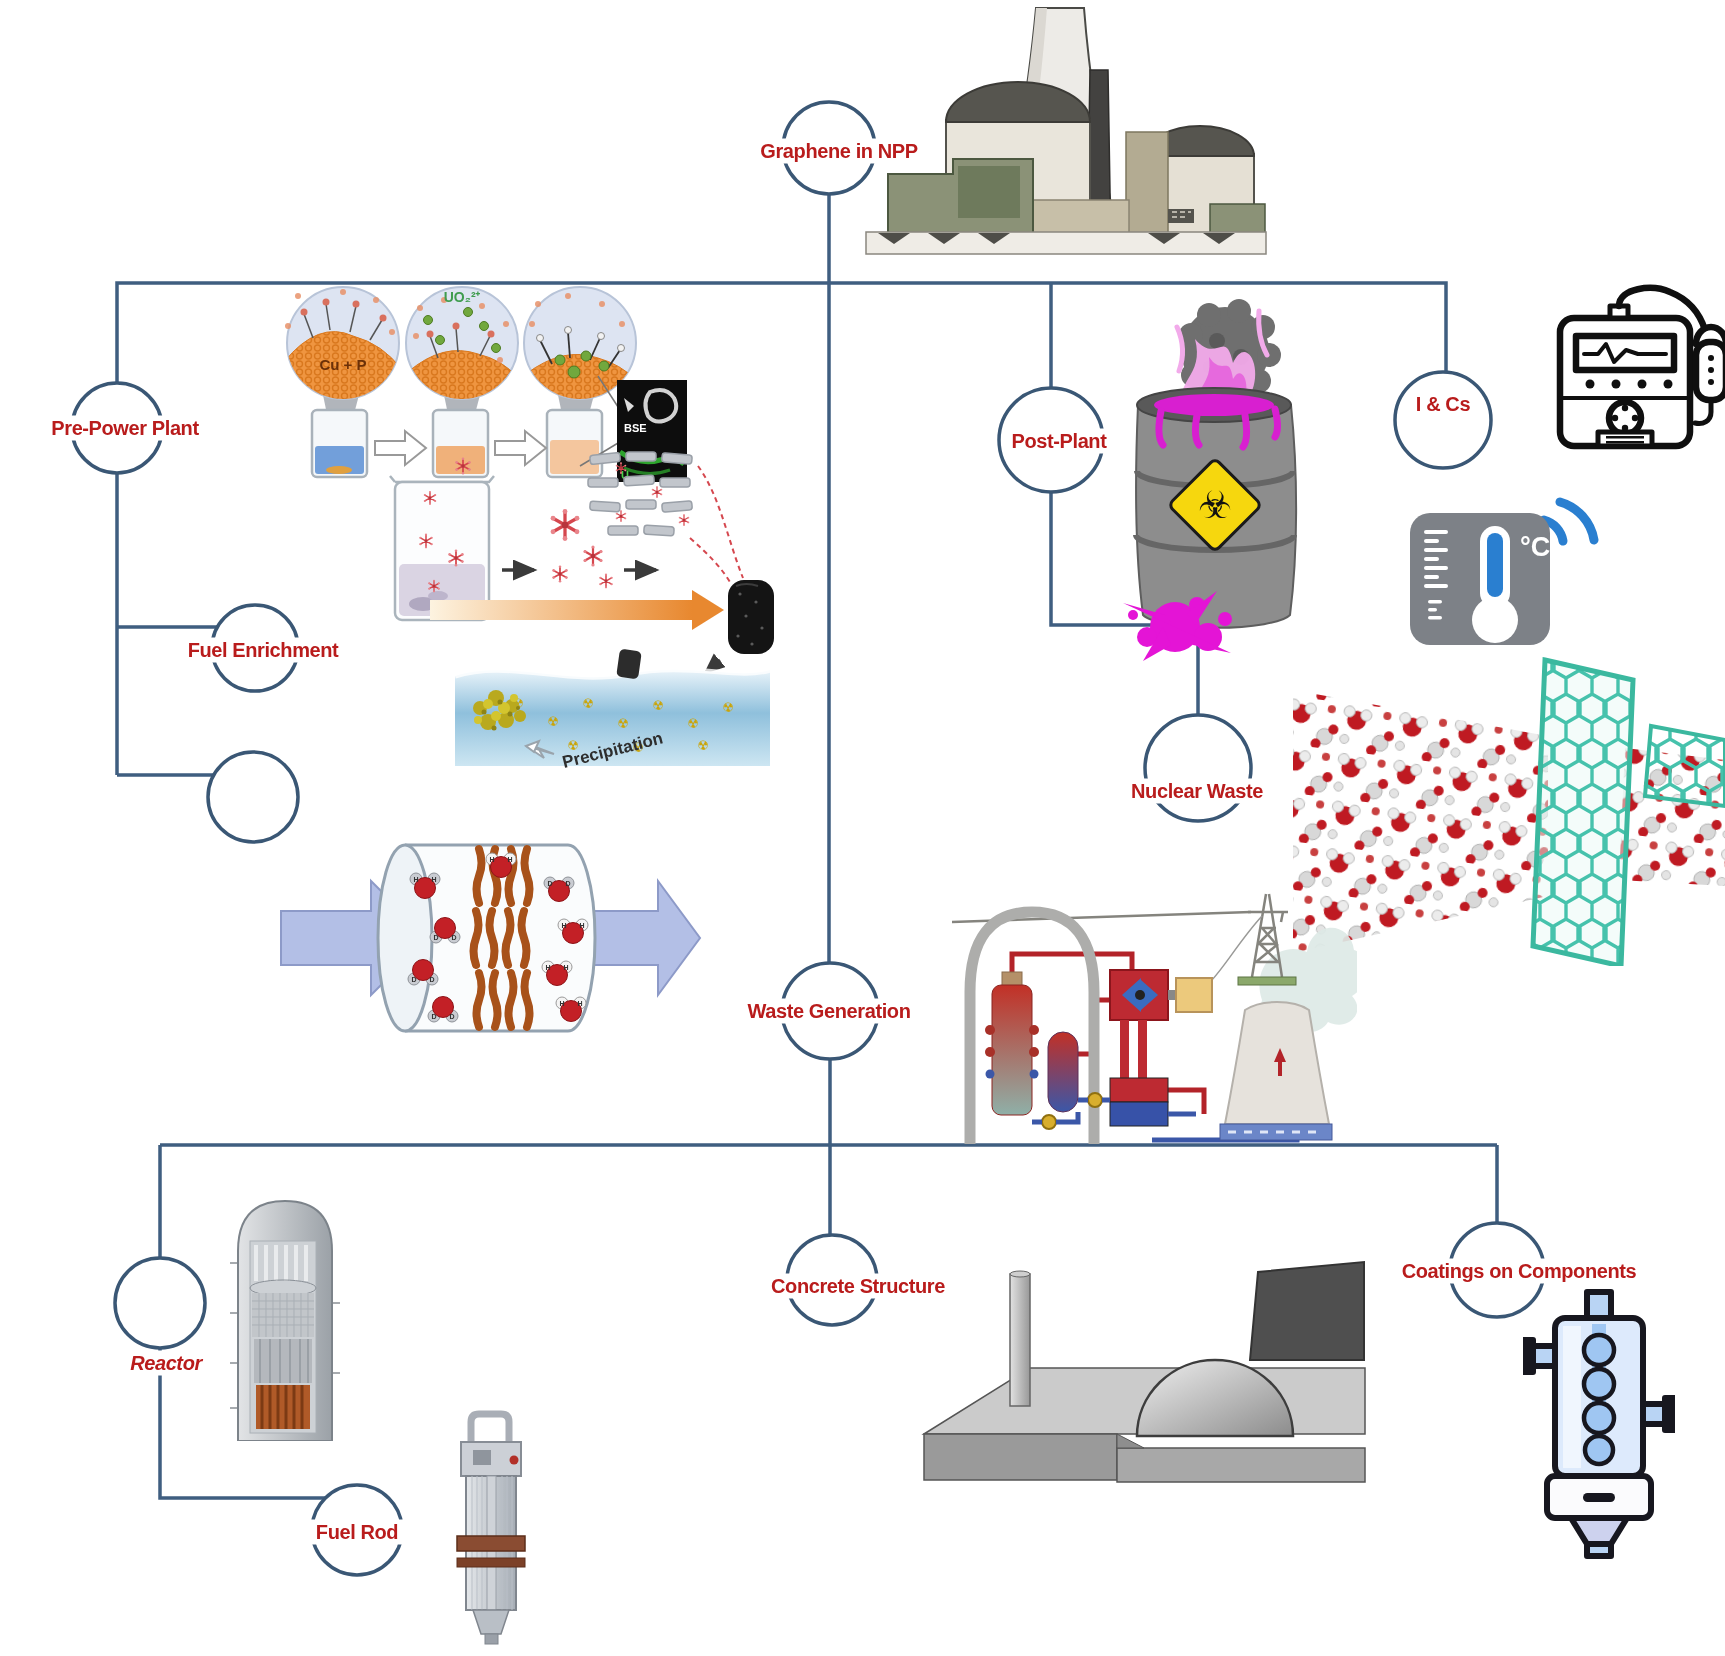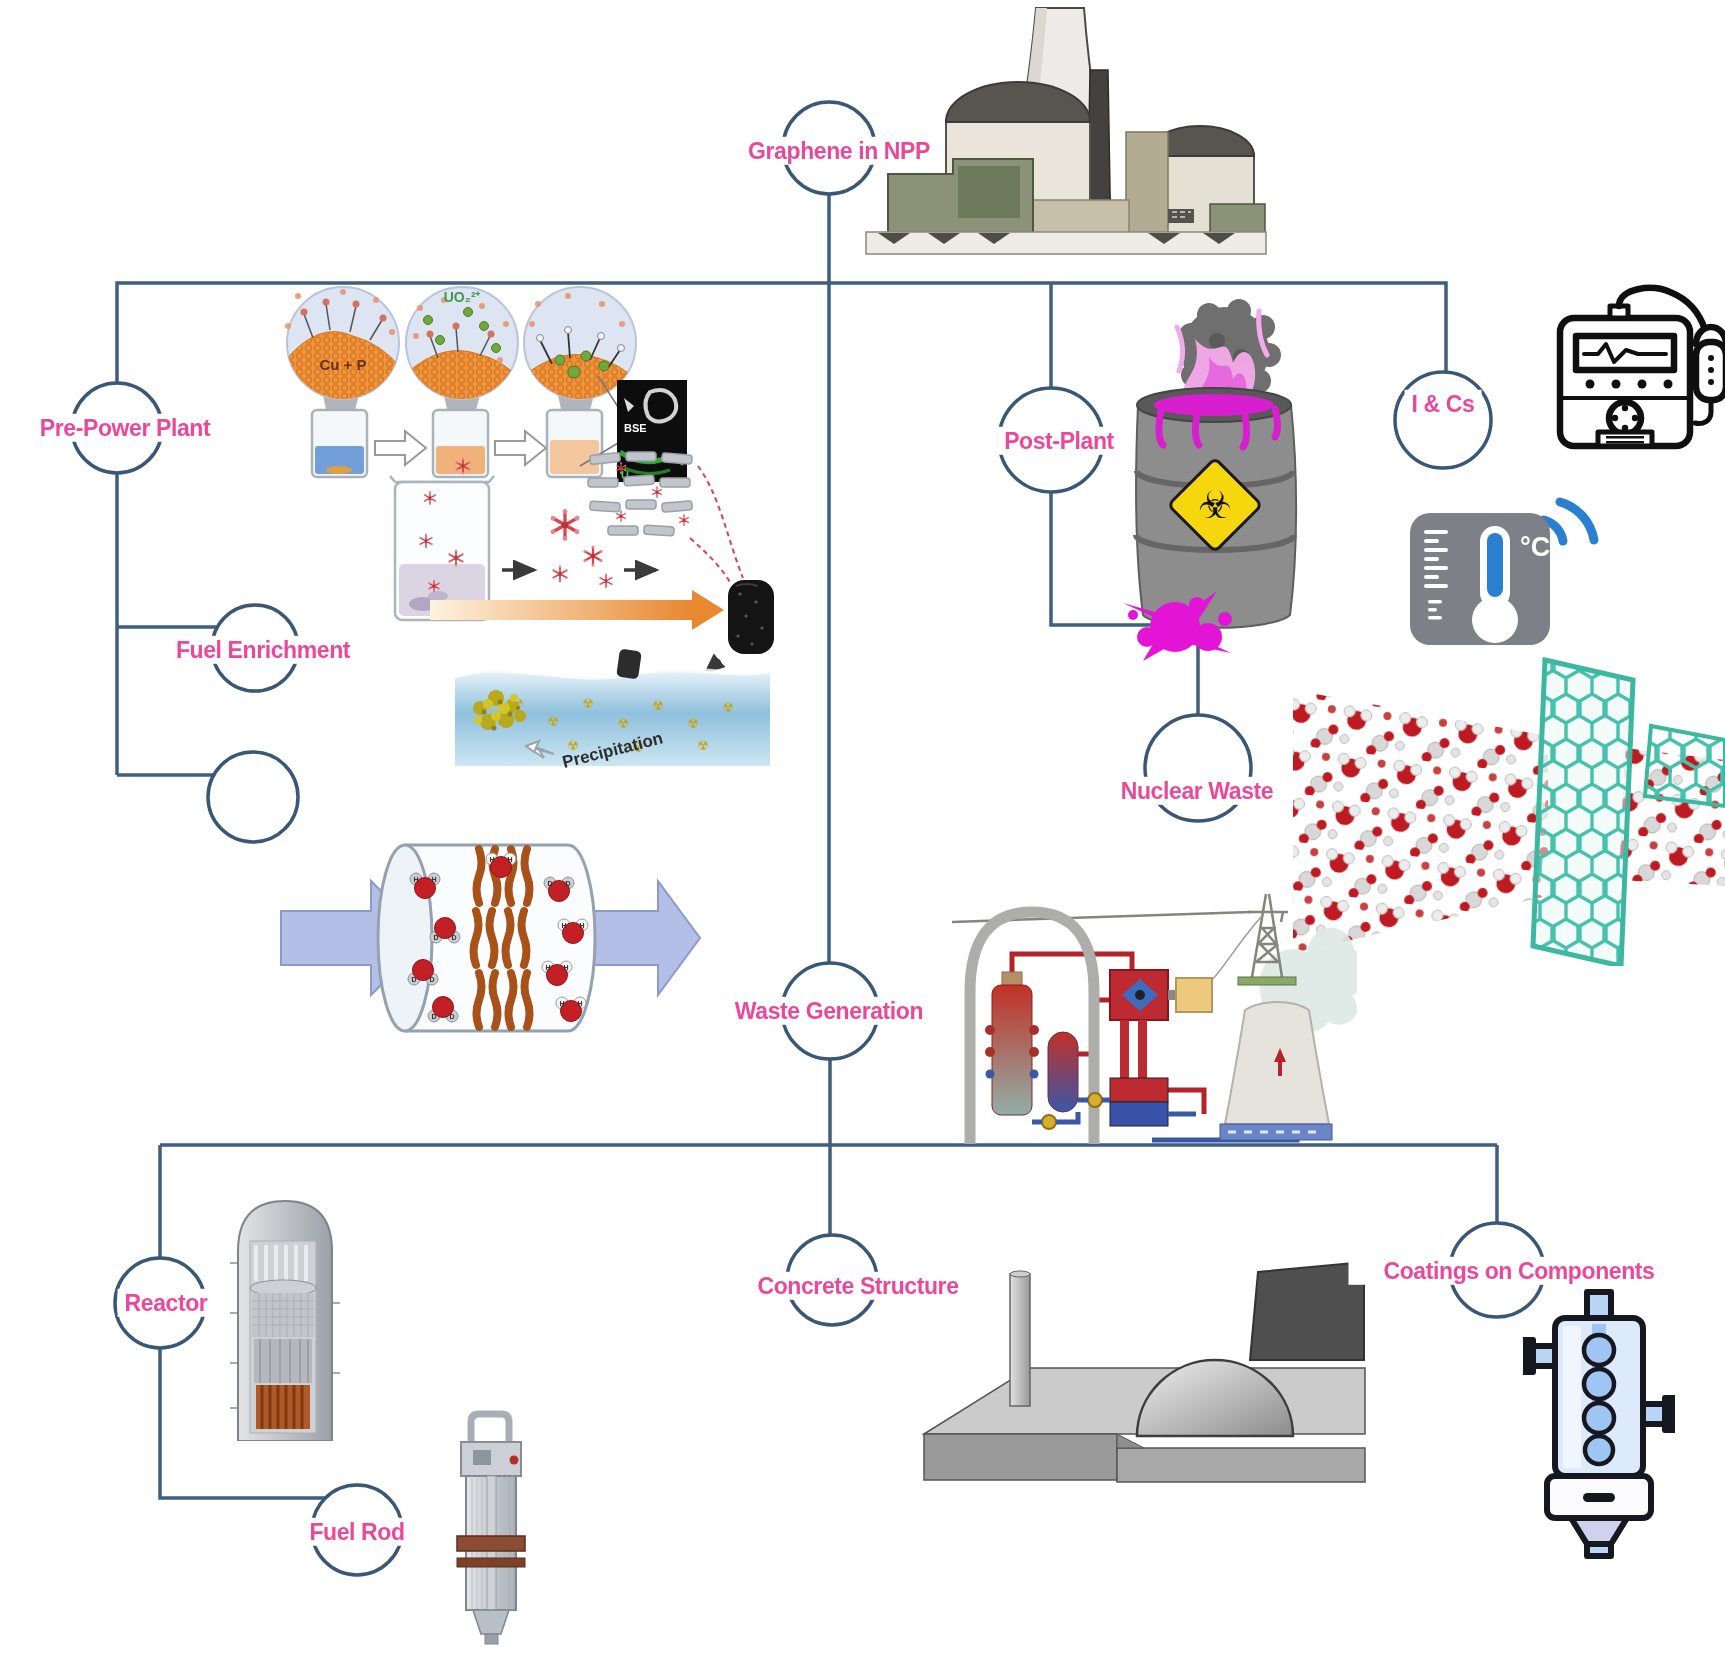--- a/index.html
+++ b/index.html
@@ -1,21 +1,21 @@
 <!DOCTYPE html>
 <html><head>
 <meta charset="utf-8">
 <style>
   html,body{margin:0;padding:0;background:#fff;}
   #canvas{position:relative;width:1725px;height:1656px;background:#fff;overflow:hidden;
           font-family:"Liberation Sans",sans-serif;}
   #wires{position:absolute;left:0;top:0;z-index:1;}
   .illus{position:absolute;z-index:2;}
   .node-label{position:absolute;transform:translate(-50%,-50%);z-index:3;
-    font-weight:700;font-size:23px;letter-spacing:-0.4px;color:#ec4899;
+    font-weight:700;font-size:20px;letter-spacing:-0.4px;color:#b91c1c;
     background:#fff;padding:1px 7px;white-space:nowrap;line-height:1.15;}
   .wline{stroke:#3f5e80;stroke-width:3.5;fill:none;}
   .cnode{stroke:#3a5775;stroke-width:3.5;fill:none;}
   .atm{font:700 7px "Liberation Sans",sans-serif;fill:#333;text-anchor:middle;}
   .sym{font-family:"DejaVu Sans",sans-serif;}
 </style>
 </head>
 <body>
 
 <div id="canvas">
@@ -42,21 +42,21 @@
     <circle class="cnode" cx="1497" cy="1270" r="47"></circle>
   </svg>
 
   <div class="node-label" style="left:839px;top:151px;">Graphene in NPP</div>
   <div class="node-label" style="left:125px;top:428px;">Pre-Power Plant</div>
   <div class="node-label" style="left:263px;top:650px;">Fuel Enrichment</div>
   <div class="node-label" style="left:1059px;top:441px;">Post-Plant</div>
   <div class="node-label" style="left:1443px;top:404px;">I &amp; Cs</div>
   <div class="node-label" style="left:1197px;top:767px;margin-top:24px;">Nuclear Waste</div>
   <div class="node-label" style="left:829px;top:1011px;">Waste Generation</div>
-  <div class="node-label" style="left:166px;top:1303px;">Reactor</div>
+  <div class="node-label" style="left:166px;top:1363px;font-style:italic;">Reactor</div>
   <div class="node-label" style="left:357px;top:1532px;">Fuel Rod</div>
   <div class="node-label" style="left:858px;top:1286px;">Concrete Structure</div>
   <div class="node-label" style="left:1505px;top:1271px;padding-left:35px;">Coatings on Components</div>
 
   <svg class="illus" style="left:858px;top:4px;" width="415" height="252" viewBox="0 0 415 252">
     <path d="M178,4 C172,70 162,140 140,248 L262,248 C241,140 231,70 226,4 Z" fill="#edebe7" stroke="#4a4a46" stroke-width="2"></path>
     <path d="M178,4 C172,70 162,140 140,248 L157,248 C176,140 184,70 189,4 Z" fill="#dbd8d2"></path>
     <rect x="288" y="150" width="108" height="98" fill="#e5e0d4" stroke="#54534d" stroke-width="2"></rect>
     <path d="M288,152 a54,30 0 0 1 108,0 Z" fill="#56554f" stroke="#3c3b37" stroke-width="2"></path>
     <rect x="268" y="128" width="42" height="120" fill="#b3ab92" stroke="#7e775f" stroke-width="1.5"></rect>

